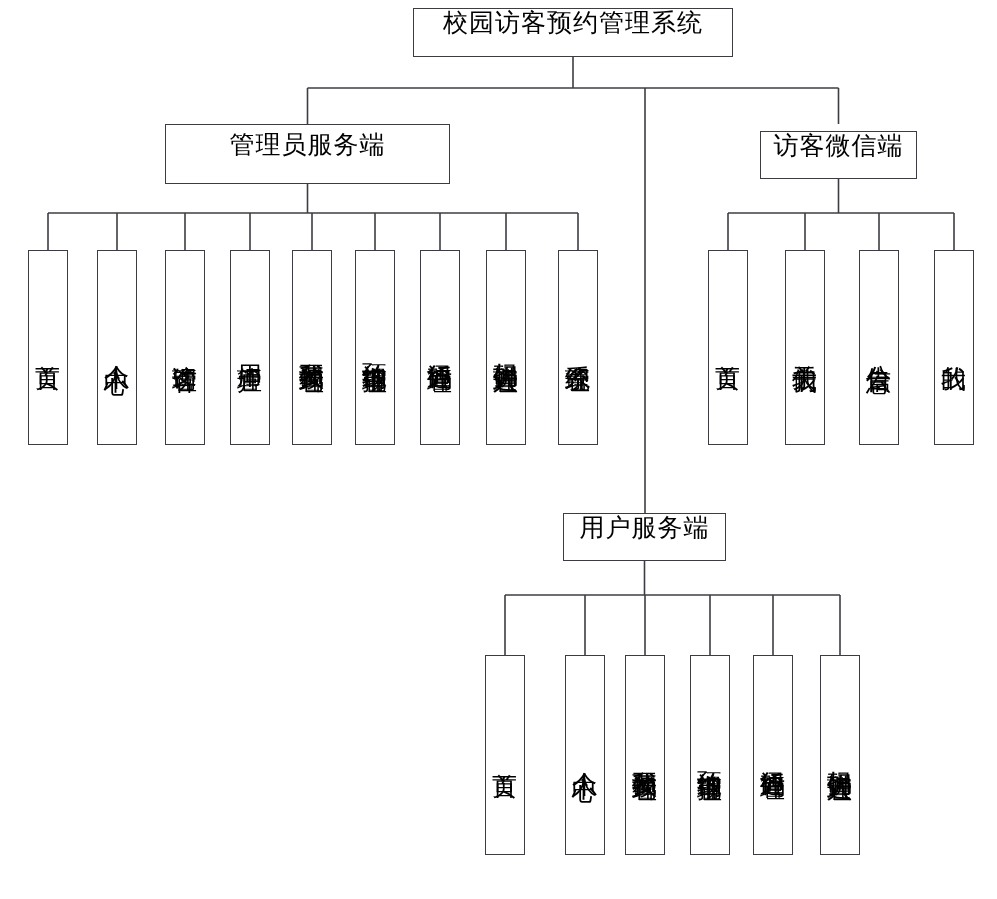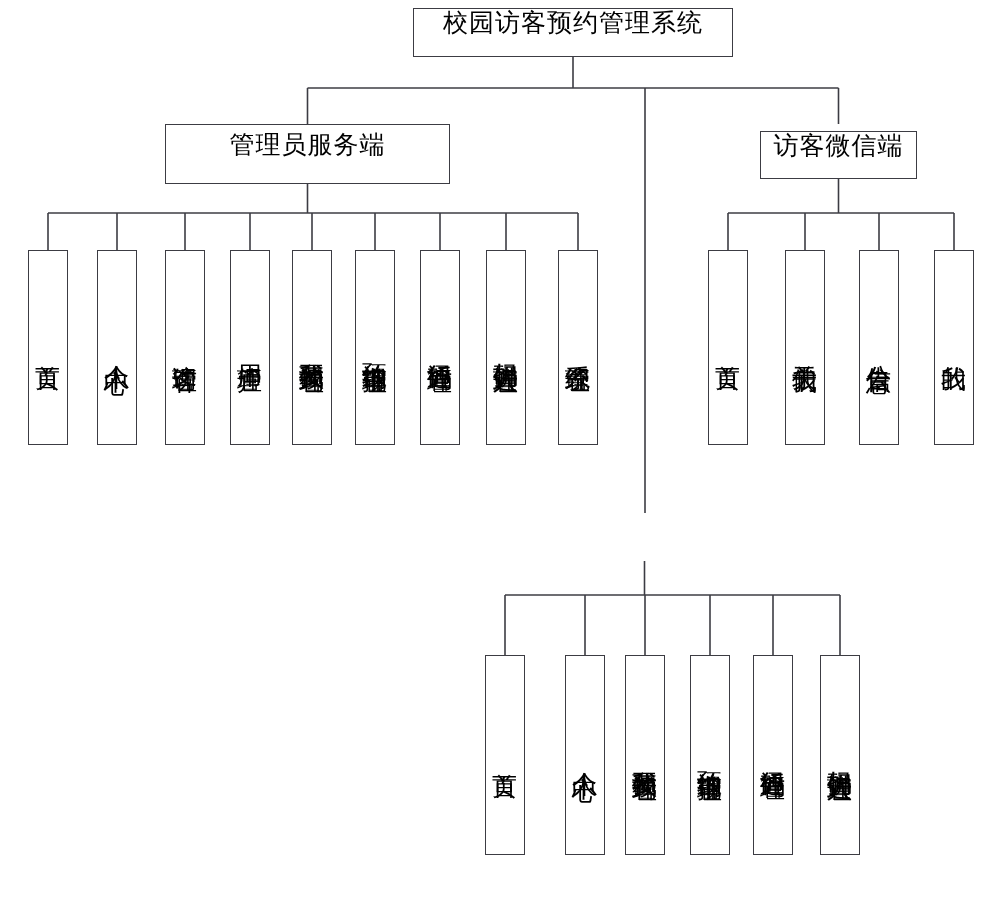--- a/index.html
+++ b/index.html
@@ -132,20 +132,23 @@
     </div>
     <div class="node vert" style="left: 785px; top: 250px; width: 40px; height: 195px;">
       <span>关于我们</span>
     </div>
     <div class="node vert" style="left: 859px; top: 250px; width: 40px; height: 195px;">
       <span>公告信息</span>
     </div>
     <div class="node vert" style="left: 934px; top: 250px; width: 40px; height: 195px;">
       <span>我的</span>
     </div>
+    <div class="node horiz" style="left: 563px; top: 513px; width: 163px; height: 48px;">
+      <span>用户服务端</span>
+    </div>
     <div class="node vert" style="left: 485px; top: 655px; width: 40px; height: 200px;">
       <span>首页</span>
     </div>
     <div class="node vert" style="left: 565px; top: 655px; width: 40px; height: 200px;">
       <span>个人中心</span>
     </div>
     <div class="node vert" style="left: 625px; top: 655px; width: 40px; height: 200px;">
       <span>我要预约管理</span>
     </div>
     <div class="node vert" style="left: 690px; top: 655px; width: 40px; height: 200px;">

